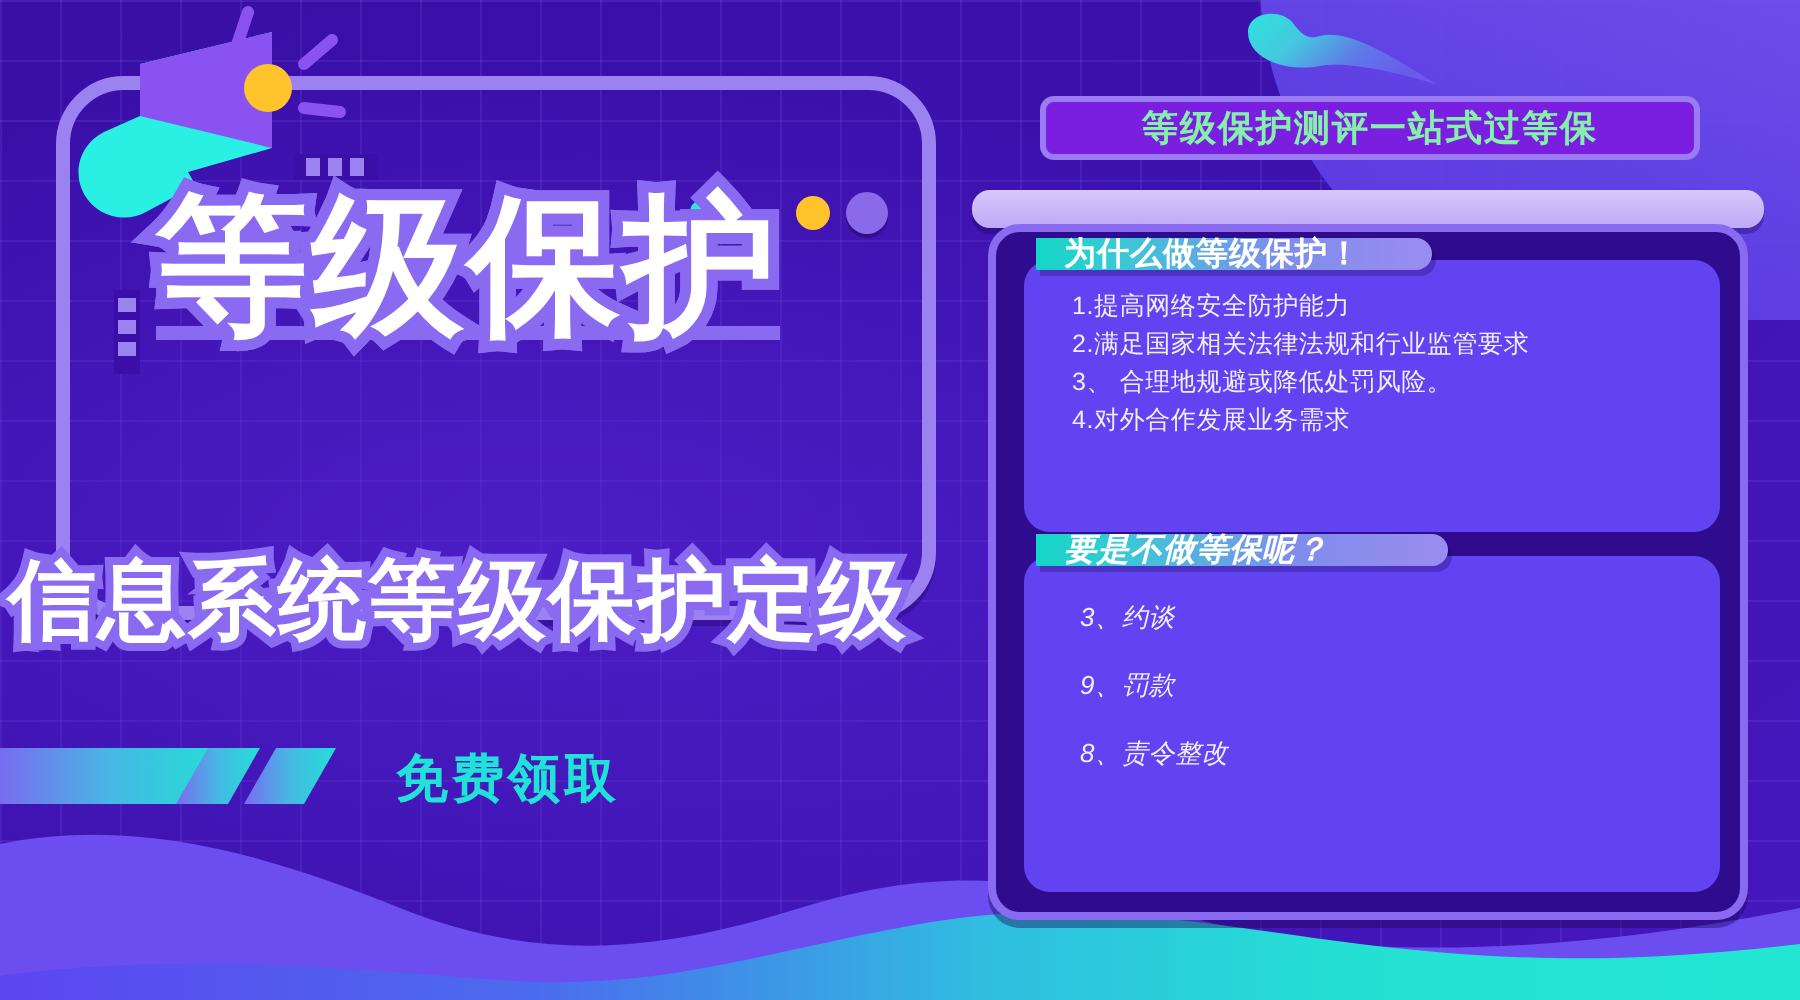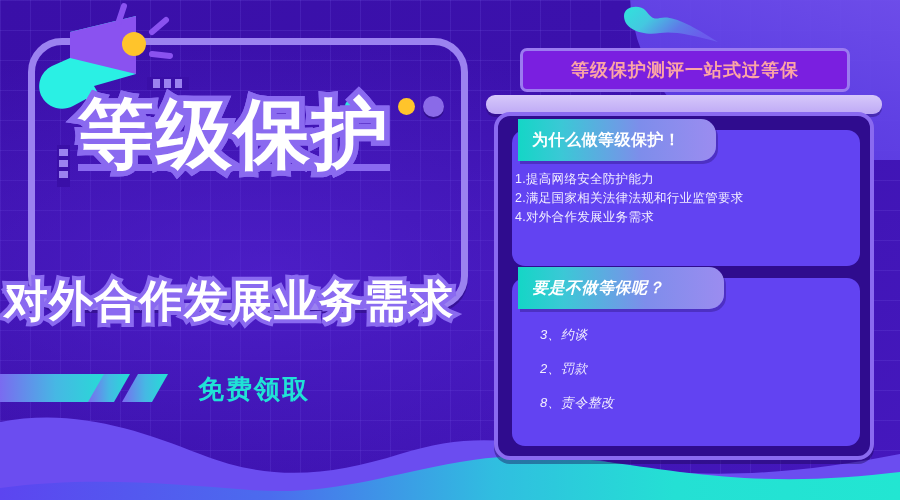--- a/index.html
+++ b/index.html
@@ -103,25 +103,25 @@
   .cta-stripes { position:absolute; left:0px; top:372px; width:170px; height:32px; }
   .cta-text {
     position:absolute; left:198px; top:372px;
     font-size:26px; font-weight:bold; color:#20E2D6; letter-spacing:2px;
   }
 
   
   .panel { position:absolute; left:486px; top:48px; width:396px; height:412px; }
 
   .panel-title {
-    position:absolute; left:34px; top:0px; width:330px; height:44px;
+    position:absolute; left:34px; top:0px; width:330px; height:32px;
     background:#7A1FE0;
     border:3px solid #9B7BF0; border-radius:7px;
     display:flex; align-items:center; justify-content:center;
-    color:#fca5a5; font-size:18px; font-weight:bold; letter-spacing:1px;
+    color:#86efac; font-size:18px; font-weight:bold; letter-spacing:1px;
   }
 
   .panel-shelf {
     position:absolute; left:0px; top:47px; width:396px; height:19px;
     background:linear-gradient(180deg,#D6C8FA 0%,#BEA9F5 100%);
     border-radius:9px;
     box-shadow:0 3px 0 rgba(30,6,90,.35);
   }
 
   .panel-body {
@@ -133,33 +133,33 @@
 
   .card {
     position:absolute; left:14px; width:348px;
     background:#6243F2; border-radius:13px;
   }
   .card-a { top:14px; height:136px; }
   .card-b { top:162px; height:168px;font-style:italic; }
 
   .badge {
     position:relative; margin-left:6px; top:-11px;
-    height:42px; width:198px;
+    height:16px; width:198px;
     background:linear-gradient(90deg,#14D6C6 0%,#3BC8D6 22%,#7E8DEB 62%,#9B8CF0 100%);
     border-radius:0 15px 15px 0;
     display:flex; align-items:center;
     box-shadow:2px 3px 0 rgba(30,6,90,.3);
   }
   .badge.wide { width:206px; }
   .badge span {
     color:#fff; font-size:16px; font-weight:bold; letter-spacing:.5px;
     padding-left:14px;
   }
 
-  .list { margin:-2px 0 0 0; padding:0 0 0 3px; list-style:none; }
+  .list { margin:-2px 0 0 0; padding:0 0 0 24px; list-style:none; }
   .list li {
     color:#F2EEFF; font-size:12.5px; line-height:19px; letter-spacing:.3px;
   }
   .list-b { padding-left:28px; }
   .list-b li { font-size:13px; line-height:34px; }
 </style>
 </head>
 <body>
 
 <div id="banner">
@@ -219,21 +219,21 @@
       <path d="M128 30 L142 18" stroke="#8A52F0" stroke-width="6" stroke-linecap="round"></path>
       <path d="M128 52 L146 54" stroke="#8A52F0" stroke-width="6" stroke-linecap="round"></path>
     </g>
   </svg>
 
   <div class="dot-cyan"></div>
   <div class="dot-yellow"></div>
   <div class="dot-purple"></div>
   <div class="headline">等级保护</div>
 
-  <div class="subtitle">对外合作发展业务需求</div>
+  <div class="subtitle">信息系统等级保护定级</div>
 
   <svg class="cta-stripes" viewBox="0 0 170 32">
     <defs>
       <linearGradient id="gStripe" x1="0" y1="0" x2="1" y2="0">
         <stop offset="0%" stop-color="#7A6BF0"></stop>
         <stop offset="50%" stop-color="#46B8E4"></stop>
         <stop offset="100%" stop-color="#22E0D4"></stop>
       </linearGradient>
     </defs>
     <path d="M0 2 L112 2 L96 30 L0 30 Z" fill="url(#gStripe)"></path>
@@ -252,31 +252,32 @@
 
     <div class="panel-body">
 
       <div class="card card-a">
         <div class="badge">
           <span>为什么做等级保护！</span>
         </div>
         <ul class="list">
           <li>1.提高网络安全防护能力</li>
           <li>2.满足国家相关法律法规和行业监管要求</li>
+          <li>3、 合理地规避或降低处罚风险。</li>
           <li>4.对外合作发展业务需求</li>
         </ul>
       </div>
 
       <div class="card card-b">
         <div class="badge wide">
           <span>要是不做等保呢？</span>
         </div>
         <ul class="list list-b">
           <li>3、约谈</li>
-          <li>2、罚款</li>
+          <li>9、罚款</li>
           <li>8、责令整改</li>
         </ul>
       </div>
 
     </div>
   </div>
 
 </div>
 
 </body></html>

